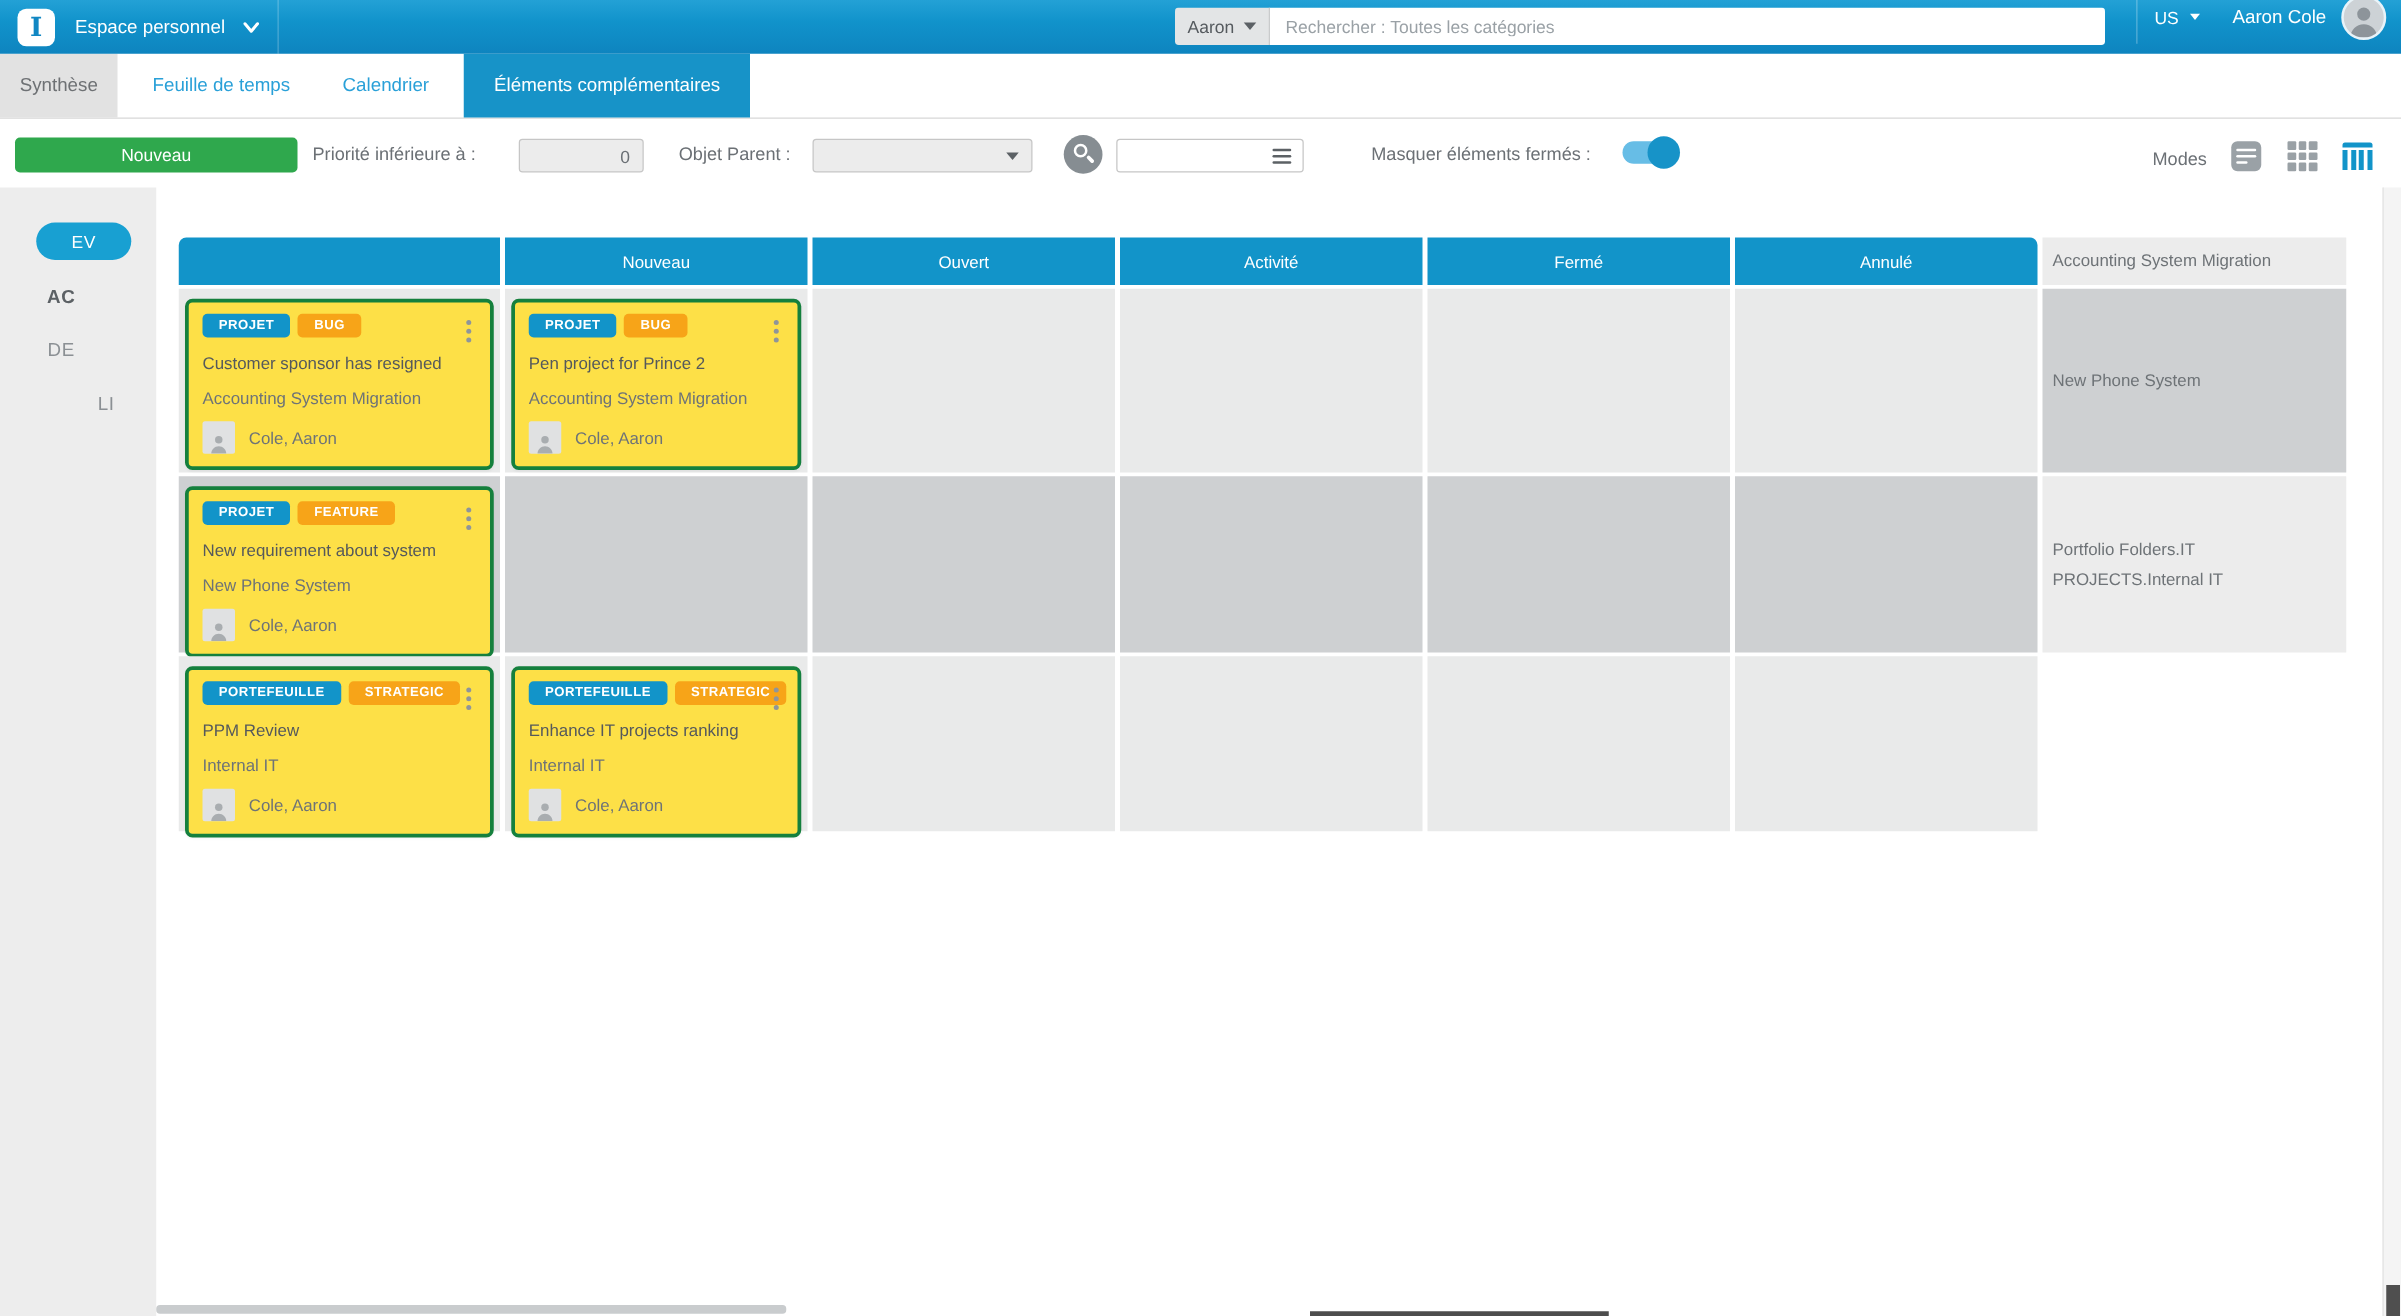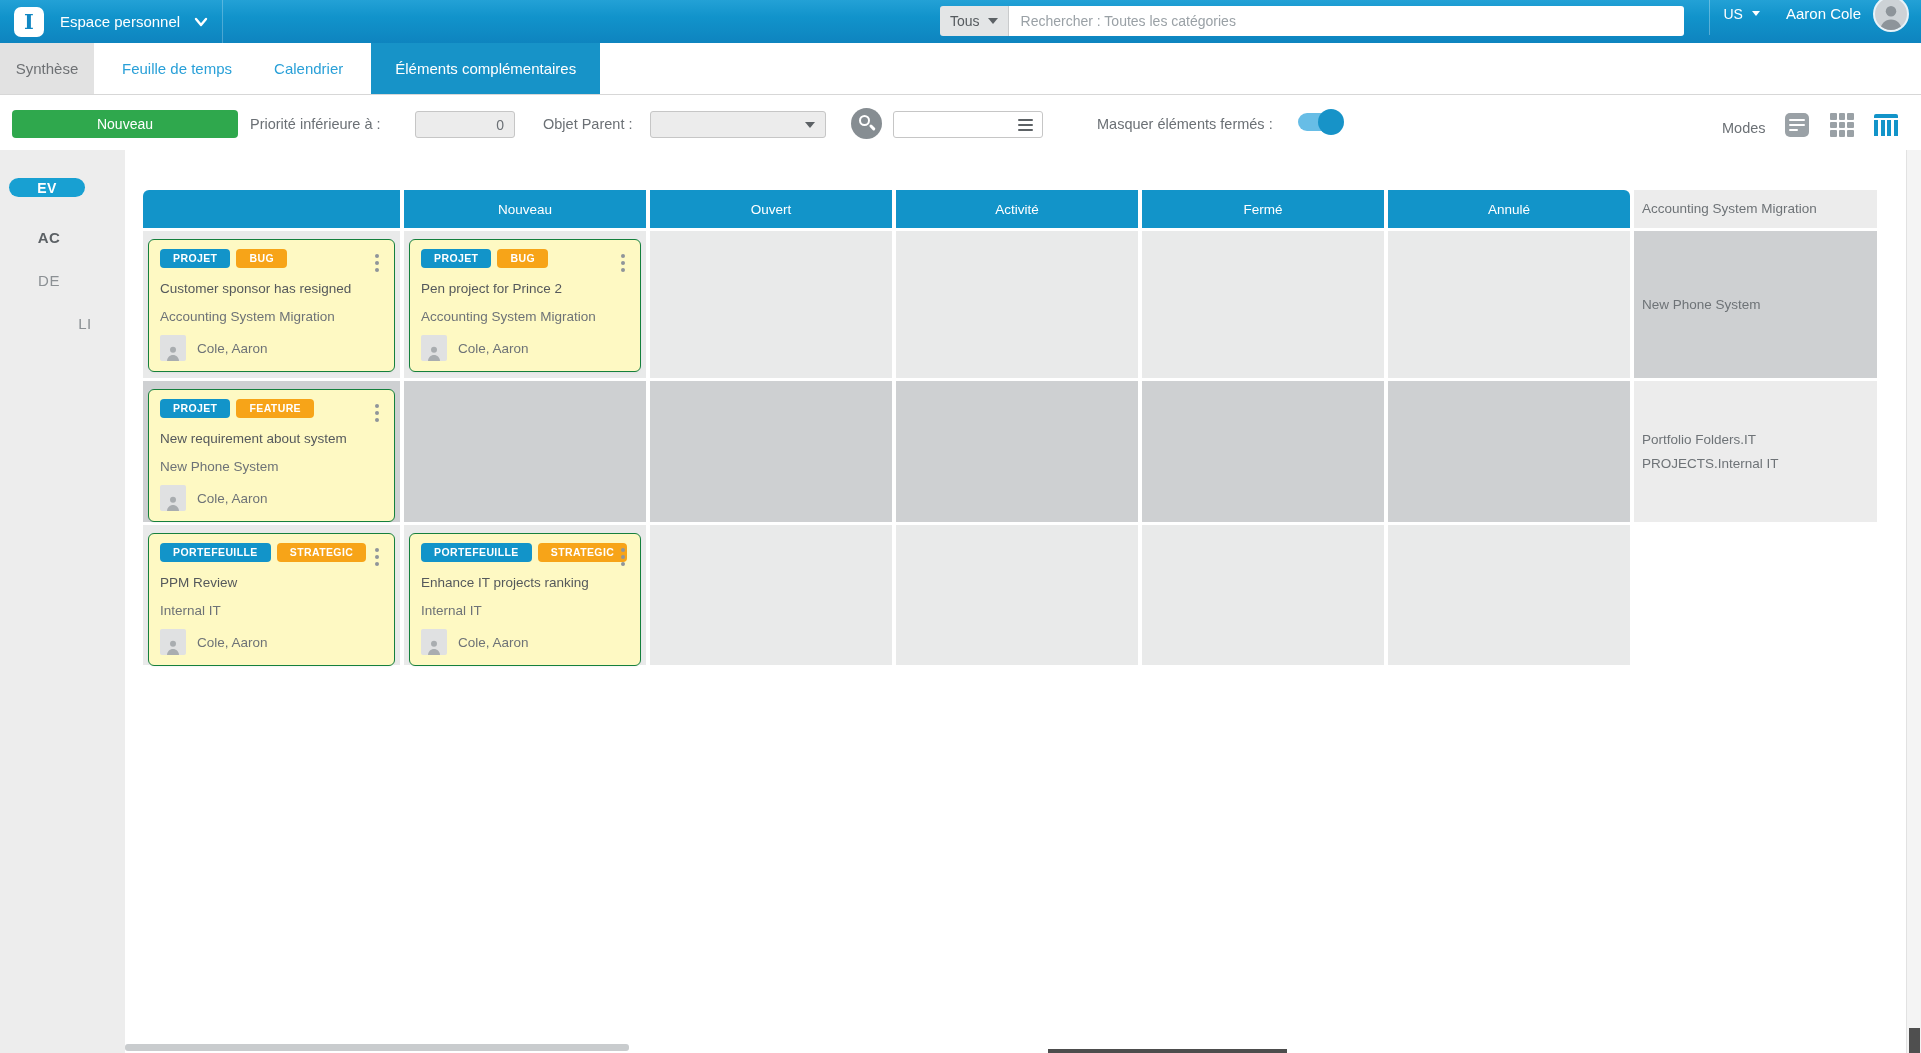--- a/index.html
+++ b/index.html
@@ -86,22 +86,22 @@
   .mode-grid i { background: #9aa1a6; border-radius: 1px; }
   .mode-kanban { left: 1874px; }
   .mode-kanban .kb-top { position: absolute; left: 0; top: 1px; width: 24px; height: 4px; background: #1294c9; border-radius: 2px 2px 0 0; }
   .mode-kanban .kb-cols { position: absolute; left: 0; top: 7px; width: 24px; height: 16px; display: flex; gap: 2.5px; }
   .mode-kanban .kb-cols i { flex: 1; background: #1294c9; }
 
   
   .sidebar { position: absolute; left: 0; top: 150px; width: 125px; height: 903px; background: #ededed; }
   .sb-item { width: 125px; text-align: center; font-size: 15px; letter-spacing: .5px; color: #8b9094;
     cursor: pointer; }
-  .sb-pill { position: absolute; left: 9px; top: 28px; width: 76px; height: 19px; background: #18a0d2;
-    border-radius: 18px; color: #fff; font-weight: bold; font-size: 14px; display: flex;
+  .sb-pill { position: absolute; left: 29px; top: 28px; width: 76px; height: 30px; background: #18a0d2;
+    border-radius: 18px; color: #fff; font-weight: normal; font-size: 14px; display: flex;
     align-items: center; justify-content: center; letter-spacing: .5px; cursor: pointer; }
   .sb-ac { position: absolute; top: 79px; left: 0; font-weight: bold; color: #5c6165; width: 98px; }
   .sb-de { position: absolute; top: 122px; left: 0; width: 98px; }
   .sb-li { position: absolute; top: 165px; left: 0; width: 98px; margin-left: 36px; }
 
   
   .board { position: absolute; left: 143px; top: 190px; display: grid;
     grid-template-columns: 257px 242px 242px 242px 242px 242px 243px;
     grid-template-rows: 38px 147px 141px 140px; column-gap: 4px; row-gap: 3px; }
   .hcell { background: #1294c9; color: #fff; font-size: 13.5px; display: flex; align-items: center;
@@ -109,21 +109,21 @@
   .hcell.first { border-top-left-radius: 6px; }
   .hcell.last { border-top-right-radius: 6px; }
   .rlabel { font-size: 13.5px; color: #6e7377; display: flex; flex-direction: column;
     justify-content: center; padding-left: 8px; line-height: 1.75; }
   .bg-l { background: #e9eaea; }
   .bg-ll { background: #ececec; }
   .bg-d { background: #ced0d2; }
   .cell { position: relative; }
 
   
-  .card { background: #fef9c3; border: 1px solid #15803d; border-radius: 6px; margin: 8px 5px 0 5px;
+  .card { background: #fde047; border: 3px solid #15803d; border-radius: 6px; margin: 8px 5px 0 5px;
     padding: 9px 11px 10px 11px; position: relative; cursor: pointer;
     box-shadow: 0 1px 2px rgba(0,0,0,.04); }
   .card-tags { display: flex; gap: 6px; align-items: center; }
   .pill { height: 19px; line-height: 19px; padding: 0 13px; border-radius: 4px; color: #fff;
     font-size: 10.5px; font-weight: bold; letter-spacing: .4px; }
   .pill.blue { background: #1294c9; }
   .pill.orange { background: #f7a418; }
   .kebab { position: absolute; right: 11px; top: 12px; display: flex; flex-direction: column; gap: 3px;
     padding: 2px 4px; cursor: pointer; }
   .kebab i { width: 4px; height: 4px; border-radius: 50%; background: #8f959a; }
@@ -155,21 +155,21 @@
   <div class="workspace">
     <span class="ws-label">Espace personnel</span>
     <svg class="chev-down" viewBox="0 0 14 14">
       <polyline points="2,4 7,10 12,4" fill="none" stroke="#ffffff" stroke-width="2.4" stroke-linecap="round" stroke-linejoin="round"></polyline>
     </svg>
   </div>
   <div class="tb-sep"></div>
 
   <div class="searchwrap">
     <div class="scope">
-      <span>Tous</span>
+      <span>Aaron</span>
       <span class="caret-dark"></span>
     </div>
     <input type="text" placeholder="Rechercher : Toutes les catégories" style="">
   </div>
 
   <div class="top-right">
     <div class="tr-sep"></div>
     <div class="locale">
       <span>US</span>
       <span class="caret-white"></span>

